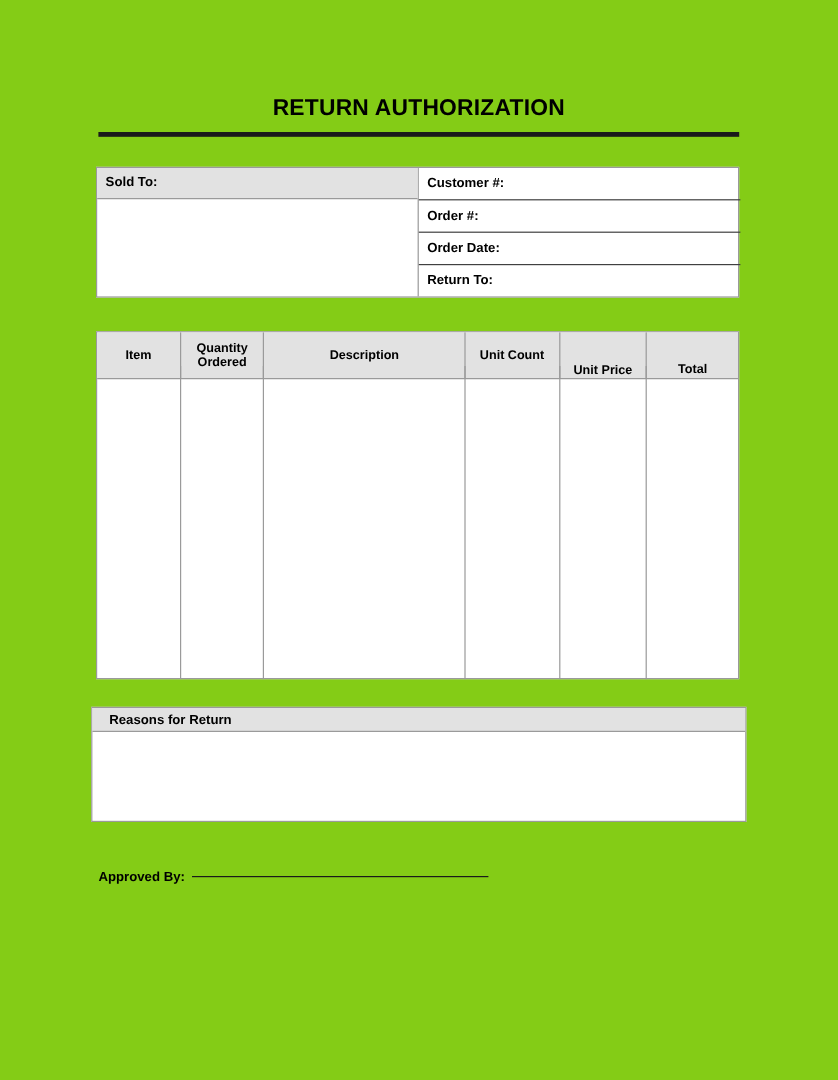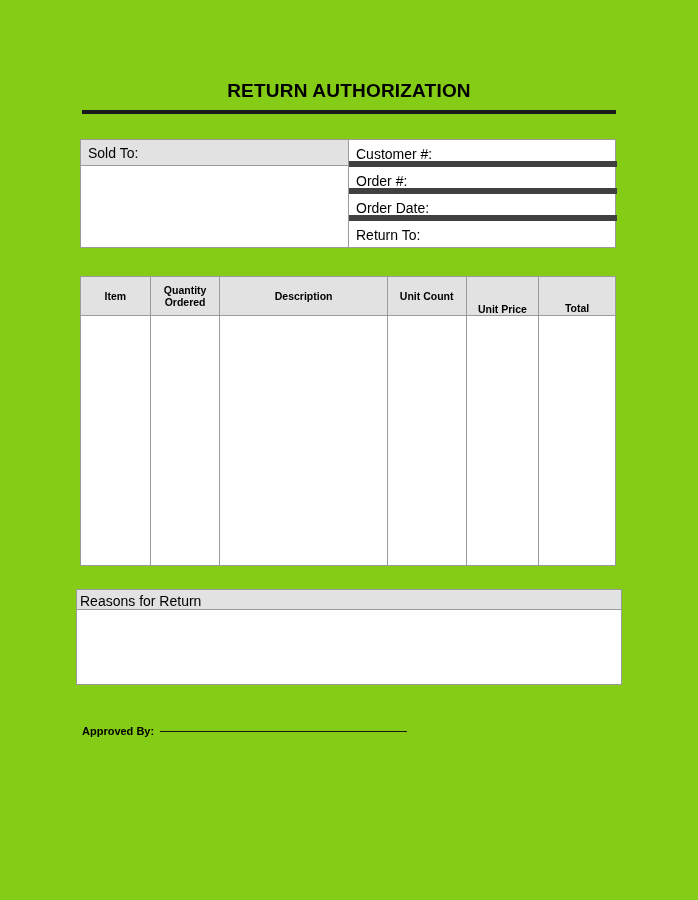--- a/index.html
+++ b/index.html
@@ -44,22 +44,22 @@
   }
 
   
   .grid {
     position: absolute;
     border: 1px solid #9a9a9a;
     box-sizing: border-box;
     background: #ffffff;
   }
   .cell-label {
-    font-size: 14px;
-    font-weight: normal;
+    font-size: 11px;
+    font-weight: bold;
     line-height: 1.1;
   }
 
   
   .addr-block {
     left: 80px;
     top: 139px;
     width: 536px;
     height: 109px;
   }
@@ -96,21 +96,21 @@
     position: absolute;
     left: 268px;
     top: 0;
     width: 268px;
     height: 100%;
   }
   .addr-row {
     position: relative;
     height: 27px;
     box-sizing: border-box;
-    border-bottom: 6px solid #404040;
+    border-bottom: 1px solid #404040;
   }
   .addr-row:last-child { border-bottom: none; height: 28px; }
   .addr-row span {
     position: absolute;
     left: 7px;
     top: 7px;
   }
 
   
   .items-block {
@@ -169,21 +169,21 @@
     position: absolute;
     left: 0; top: 0;
     width: 100%;
     height: 20px;
     background: #e2e2e2;
     border-bottom: 1px solid #9a9a9a;
     box-sizing: border-box;
   }
   .reasons-band span {
     position: absolute;
-    left: 3px;
+    left: 14px;
     top: 4px;
   }
   .reasons-area {
     position: absolute;
     left: 0;
     top: 20px;
     width: 100%;
     height: 75px;
   }
 

